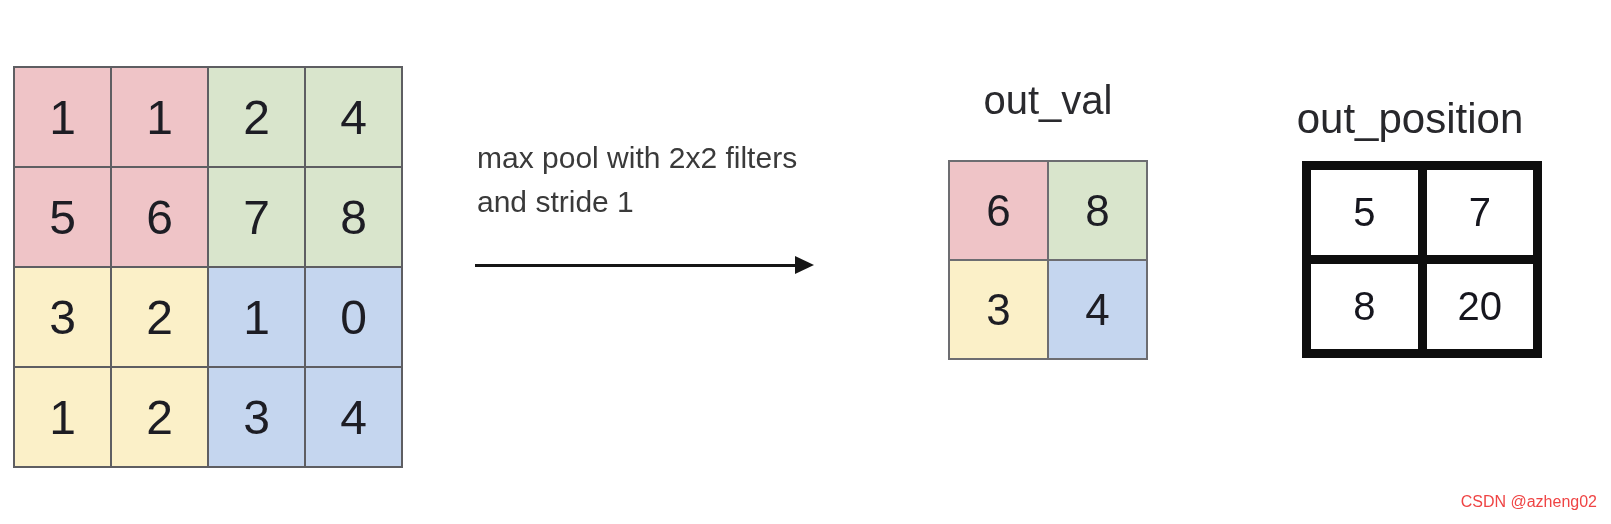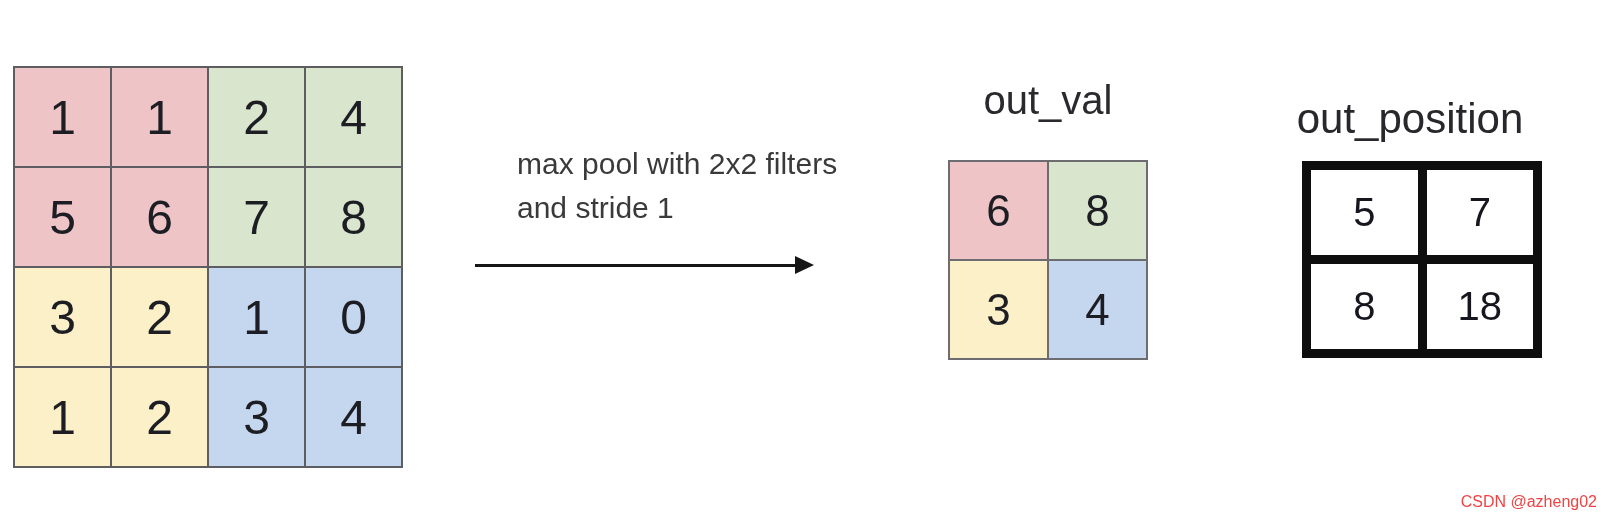--- a/index.html
+++ b/index.html
@@ -15,22 +15,22 @@
     display: grid; grid-template-columns: repeat(4, 1fr); grid-template-rows: repeat(4, 1fr);
     gap: 2px; padding: 2px; box-sizing: border-box; background: #5e5e62;
   }
   .grid4 .cell {
     display: flex; align-items: center; justify-content: center;
     font-size: 48px; color: #1d1d24;
   }
 
   
   .op-text {
-    position: absolute; left: 477px; top: 142px;
-    font-size: 30px; line-height: 44px; color: #3a3a3a; white-space: nowrap; margin-left: 40px;
+    position: absolute; left: 477px; top: 136px;
+    font-size: 30px; line-height: 44px; color: #3a3a3a; white-space: nowrap;
   }
   .arrow-line { position: absolute; left: 475px; top: 264px; width: 324px; height: 3px; background: #161616; }
   .arrow-head {
     position: absolute; left: 795px; top: 2px56; top: 256px; width: 0; height: 0;
     border-left: 19px solid #161616; border-top: 9px solid transparent; border-bottom: 9px solid transparent;
   }
 
   
   .outval-title {
     position: absolute; left: 948px; top: 78px; width: 200px;
@@ -105,18 +105,18 @@
     <div class="cell" style="background: rgb(217, 229, 204);">8</div>
     <div class="cell" style="background: rgb(251, 240, 200);">3</div>
     <div class="cell" style="background: rgb(197, 214, 239);">4</div>
   </div>
 
   <div class="outpos-title">out_position</div>
   <div class="grid2p">
     <div class="cell">5</div>
     <div class="cell">7</div>
     <div class="cell">8</div>
-    <div class="cell">18</div>
+    <div class="cell">20</div>
   </div>
 
   <div class="watermark">CSDN @azheng02</div>
 
 </div>
 
 </body></html>

